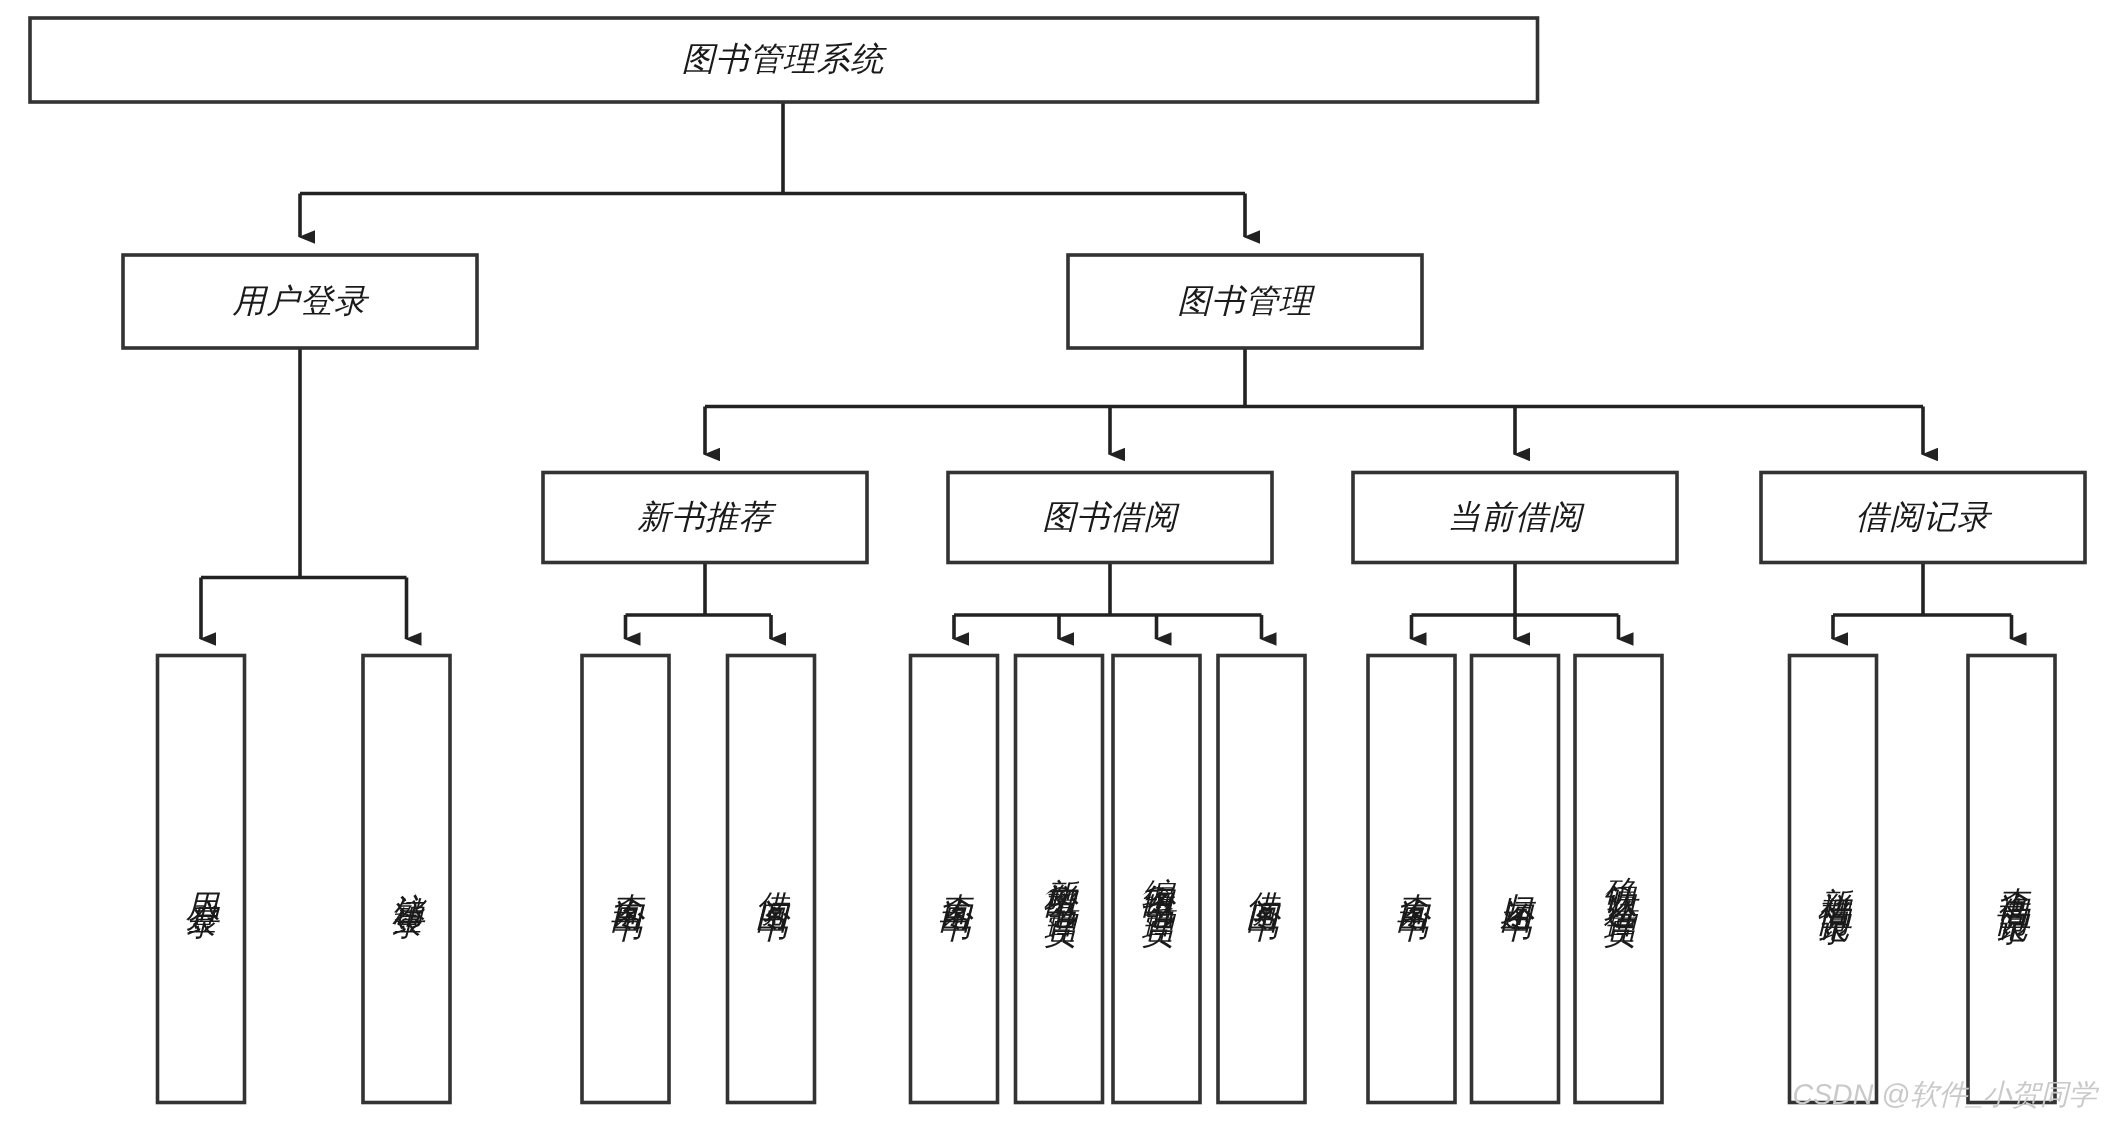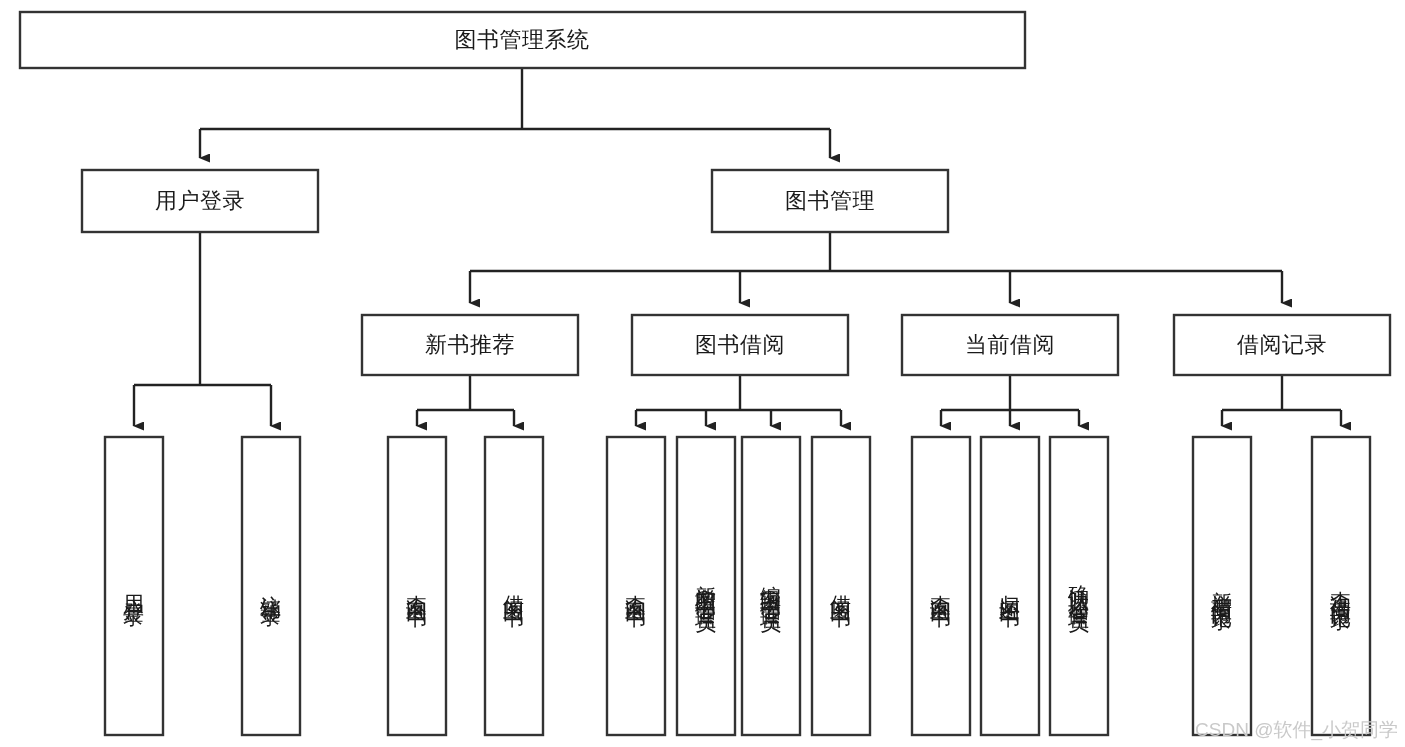--- a/index.html
+++ b/index.html
@@ -12,20 +12,21 @@
     width: 1405px;
     height: 747px;
     font-family: "Liberation Sans", "DejaVu Sans", sans-serif;
     overflow: hidden;
     position: relative;
   }
   #diagram-root {
     position: relative;
     width: 1121px;
     height: 747px;
+    font-style: italic;
   }
   svg.diagram-canvas {
     position: absolute;
     left: 0;
     top: 0;
     width: 1405px;
     height: 747px;
     display: block;
   }
   .node-box {

